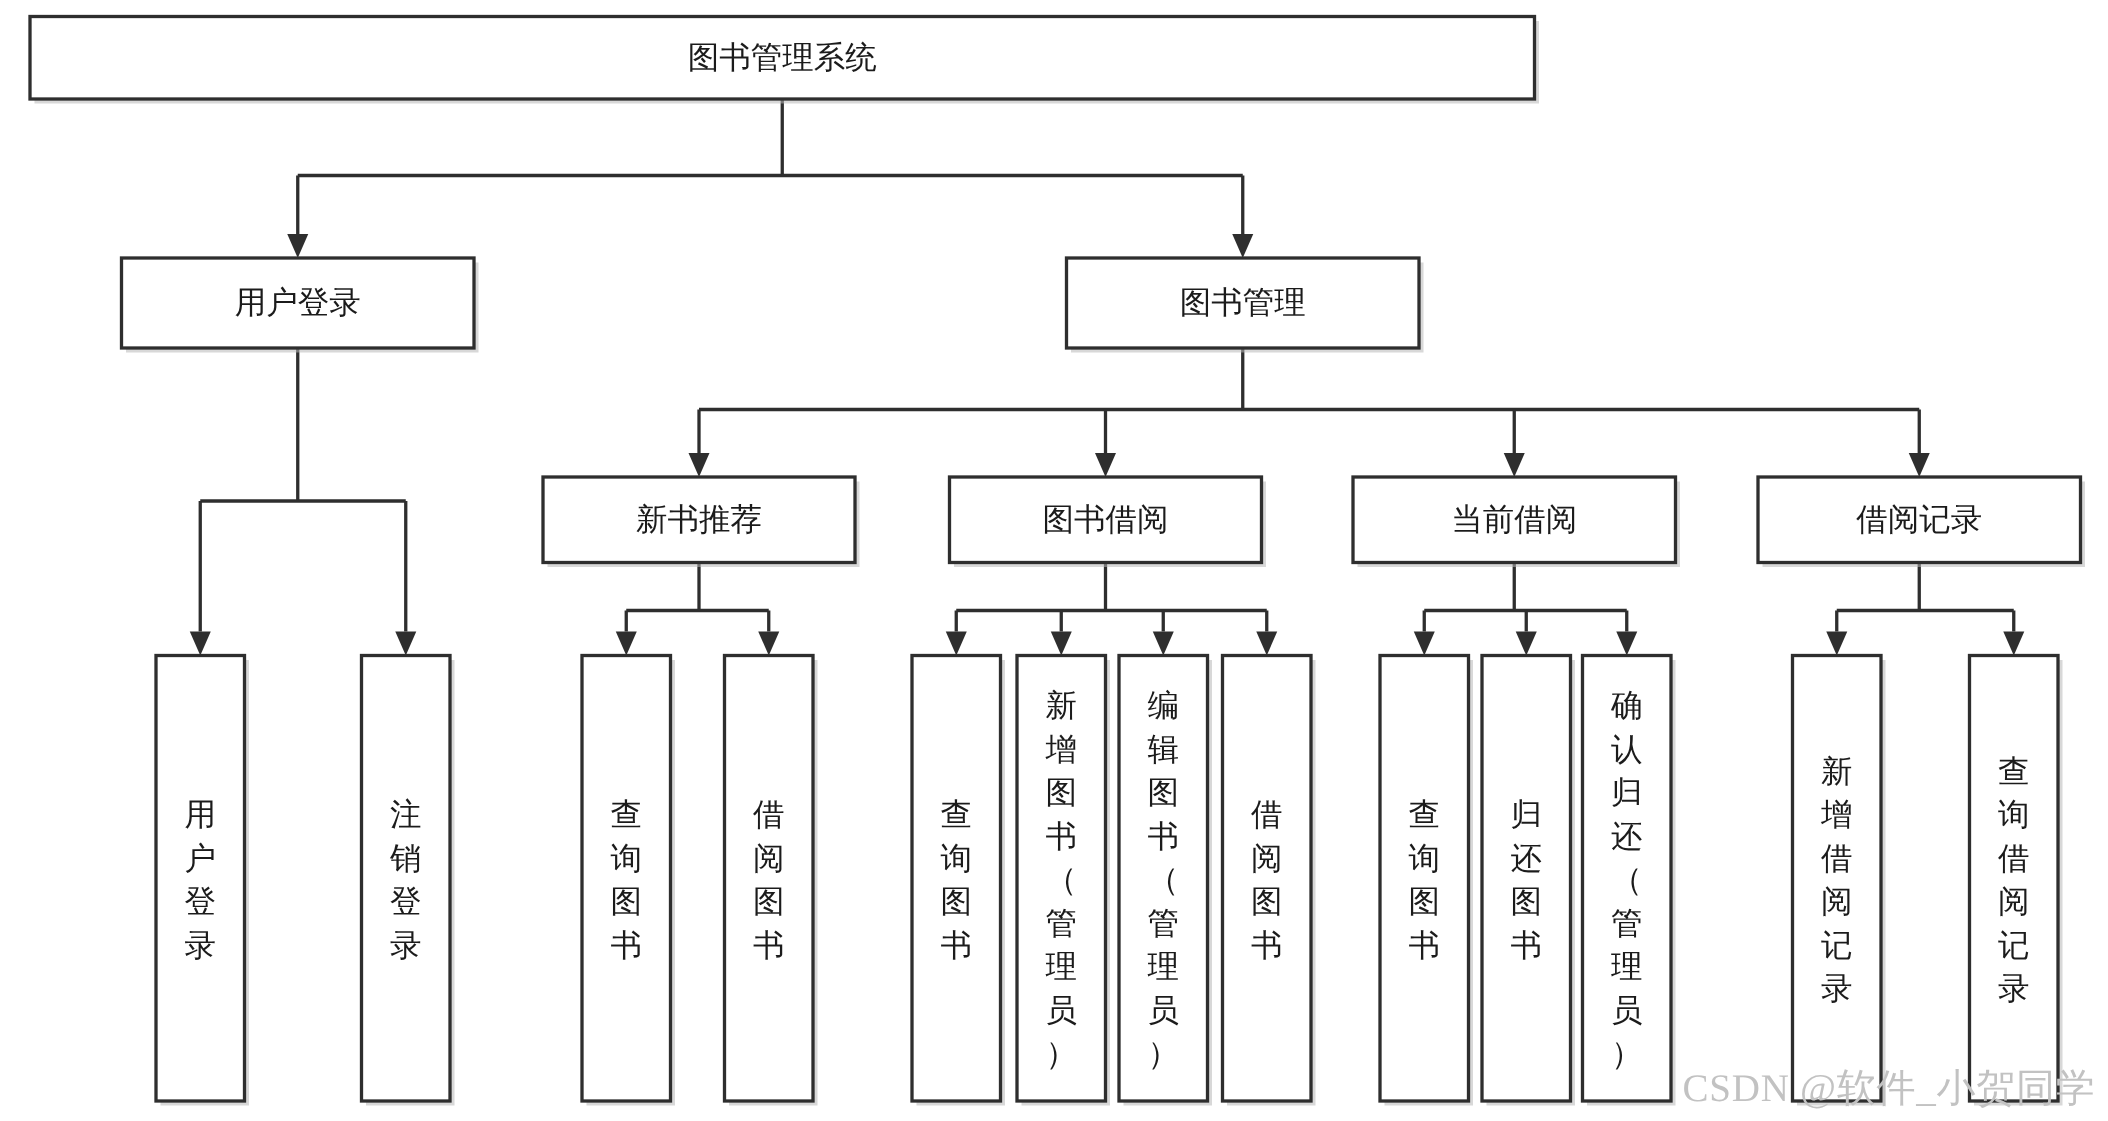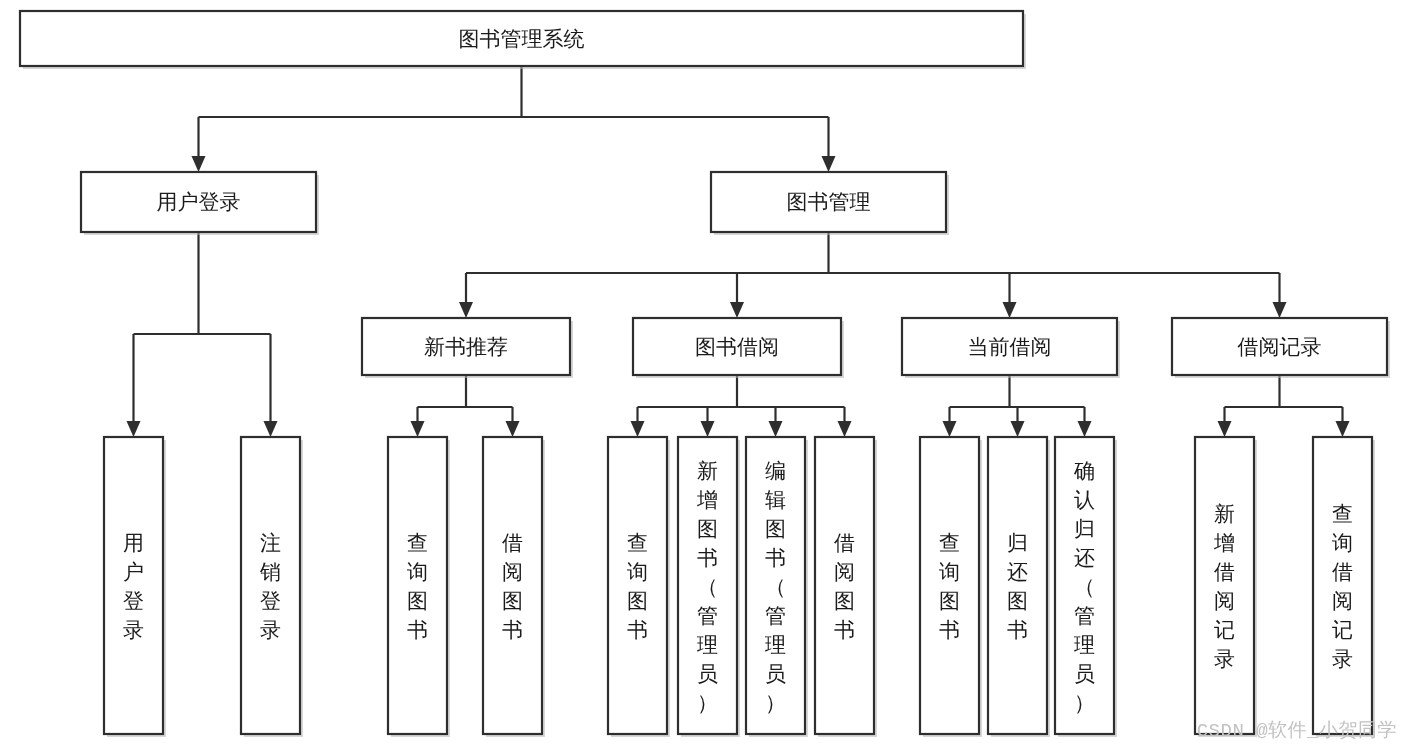--- a/index.html
+++ b/index.html
@@ -56,22 +56,22 @@
   .node-label-v {
     font-family: "DejaVu Sans", "Liberation Sans", sans-serif;
     font-size: 21px;
     fill: #1b1b1b;
     text-anchor: middle;
   }
   .watermark-text {
     position: absolute;
     right: 8px;
     bottom: 4px;
-    font-family: Liberation Mono, monospace;
-    font-size: 19px;
+    font-family: Liberation Serif, serif;
+    font-size: 26px;
     color: #c2c2c2;
     letter-spacing: 0.5px;
     white-space: nowrap;
     user-select: none;
     text-align: right;
   }
 </style>
 </head>
 <body>
 

